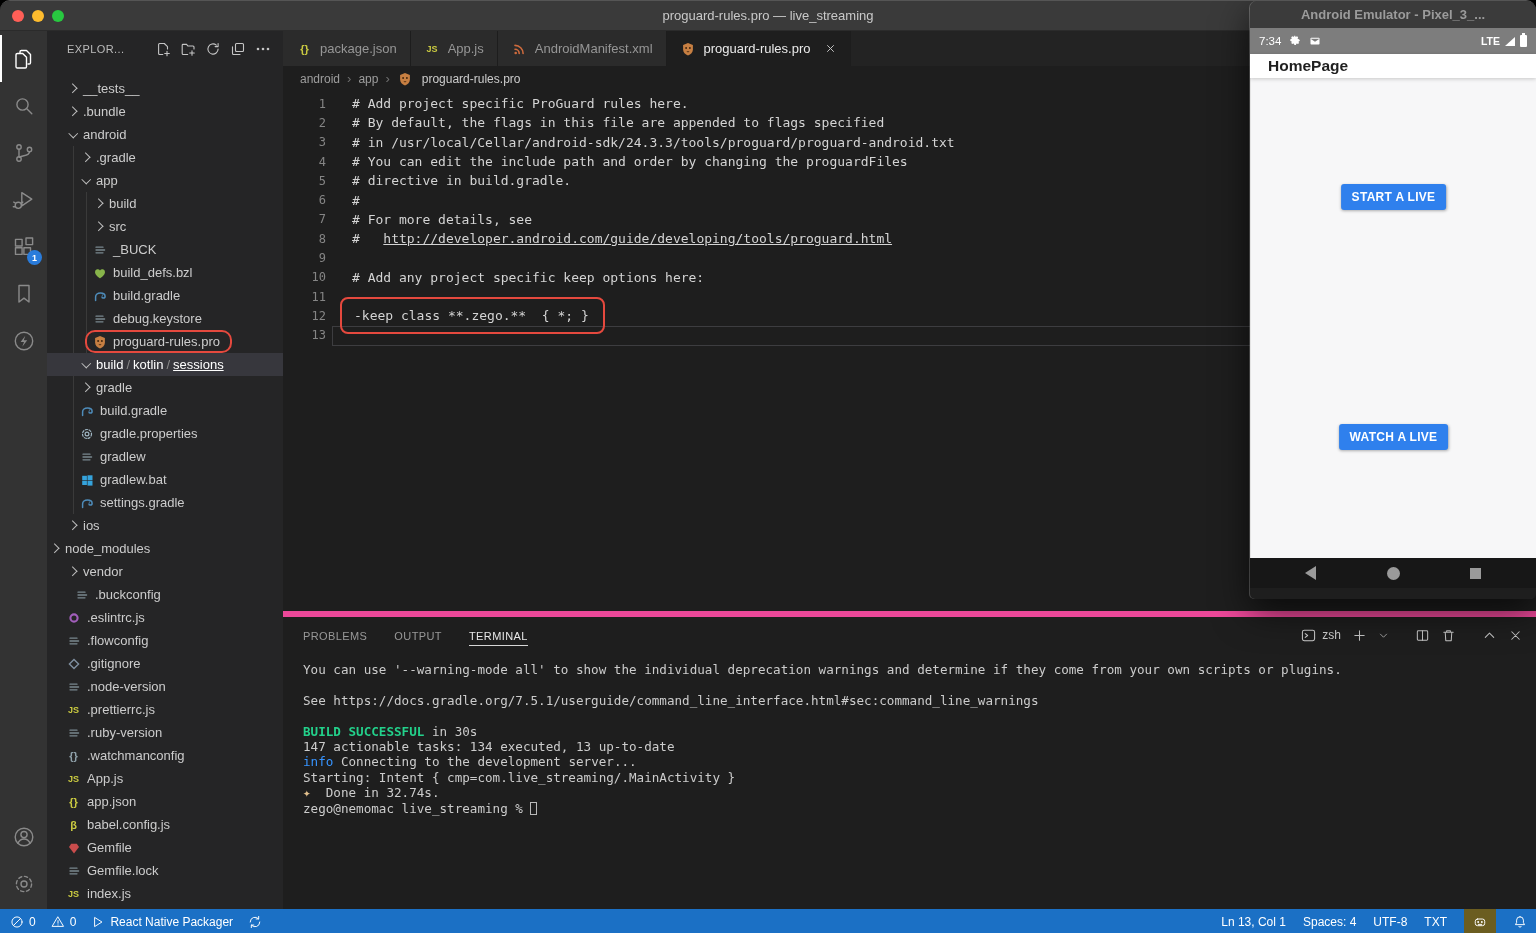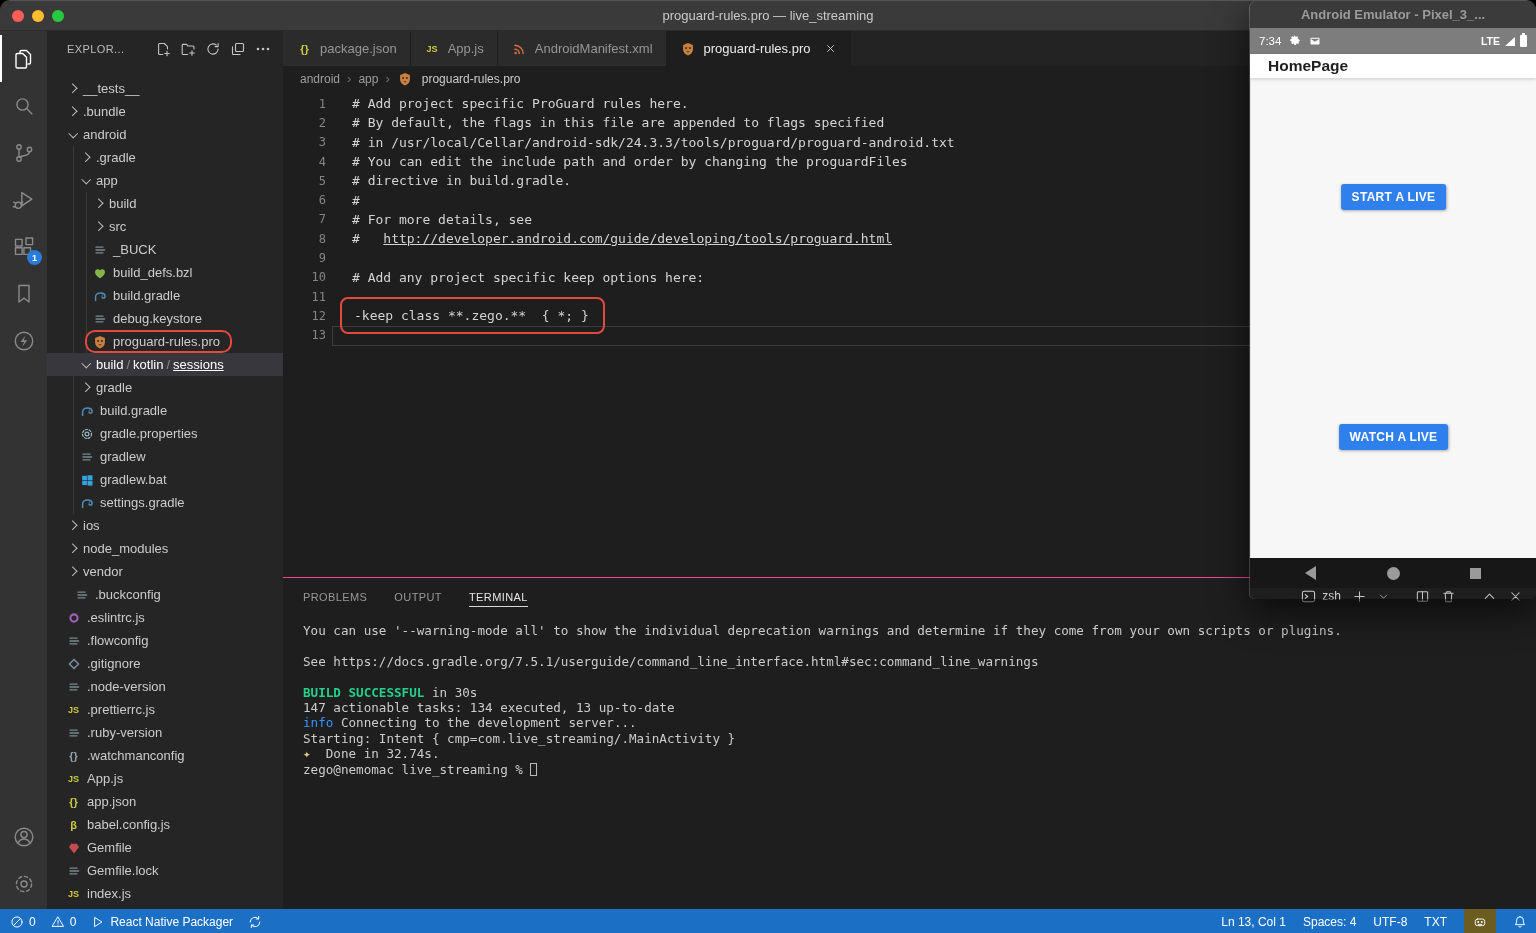--- a/index.html
+++ b/index.html
@@ -60,21 +60,21 @@
   .bc-sep{color:#6f6f6f;font-size:13px}
   .bc-file{display:flex;align-items:center;gap:5px;color:#cccccc}
   .code{flex:1;position:relative;font-family:"DejaVu Sans Mono","Liberation Mono",monospace;font-size:13px;color:#d4d4d4;padding-top:3px;overflow:hidden}
   .cline{height:19.3px;display:flex;align-items:center}
   .ln{width:43px;flex:none;text-align:right;color:#858585;font-size:12px}
   .ct{padding-left:26px;white-space:pre}
   .red-box{border:2.5px solid var(--red);border-radius:8px;padding:9px 14px 9px 12px;margin-left:-12px;display:inline-block;position:relative;z-index:2;background:transparent}
   .ulink{text-decoration:underline}
   .cursor-line{position:absolute;left:49px;right:8px;height:20px;border:1px solid #3d3d40;pointer-events:none}
   
-  .panel{height:332px;flex:none;border-top:1px solid #ec4899;position:relative;background:var(--editor)}
+  .panel{height:298px;flex:none;border-top:6px solid #ec4899;position:relative;background:var(--editor)}
   .panel-head{height:36px;display:flex;align-items:center;padding-left:20px;gap:27px}
   .ptab{font-size:11px;letter-spacing:.4px;color:#989898;padding:5px 0 3px;cursor:pointer}
   .ptab.active{color:#e7e7e7;border-bottom:1px solid #d7d7d7}
   .pt-tools{position:absolute;right:13px;top:0;height:36px;display:flex;align-items:center;gap:11px;color:#c5c5c5}
   .pt-tools svg{width:15px;height:15px;fill:none;stroke:currentColor;stroke-width:1.1;stroke-linecap:round;stroke-linejoin:round;cursor:pointer}
   .zsh{display:flex;align-items:center;gap:6px;font-size:12px;color:#cfcfcf}
   .tools-sep{width:4px}
   .term{padding:9px 0 0 20px;font-family:"DejaVu Sans Mono","Liberation Mono",monospace;font-size:12.6px;line-height:15.4px;color:#cccccc}
   .tl{white-space:pre;min-height:15.4px}
   .tg{color:#23d18b;font-weight:bold}
@@ -360,21 +360,21 @@
                 <path d="M2.6 11.4V8.1c0-2.6 2-4.2 4.9-4.2 2.7 0 4.6 1.3 4.6 3.3 0 1.1-.7 1.9-1.7 1.9-.9 0-1.4-.5-1.4-1.2" stroke="#4e8cba" stroke-width="1.5" fill="none"></path>
                 <circle cx="9.4" cy="6.1" r=".7" fill="#4e8cba" stroke="none"></circle>
               </svg>
             </span>
             <span class="tlabel">settings.gradle</span>
           </div>
           <div class="trow" style="padding-left: 18px;">
             <span class="chev"></span>
             <span class="tlabel">ios</span>
           </div>
-          <div class="trow" style="padding-left: 18px; align-items: center;">
+          <div class="trow" style=" align-items: center;">
             <span class="chev"></span>
             <span class="tlabel">node_modules</span>
           </div>
           <div class="trow" style="padding-left: 18px;">
             <span class="chev"></span>
             <span class="tlabel">vendor</span>
           </div>
           <div class="trow" style="padding-left: 18px; margin-left: 8px;">
             <span class="ficon">
               <svg viewBox="0 0 14 14" style="stroke:#79888f;stroke-width:1.3">

